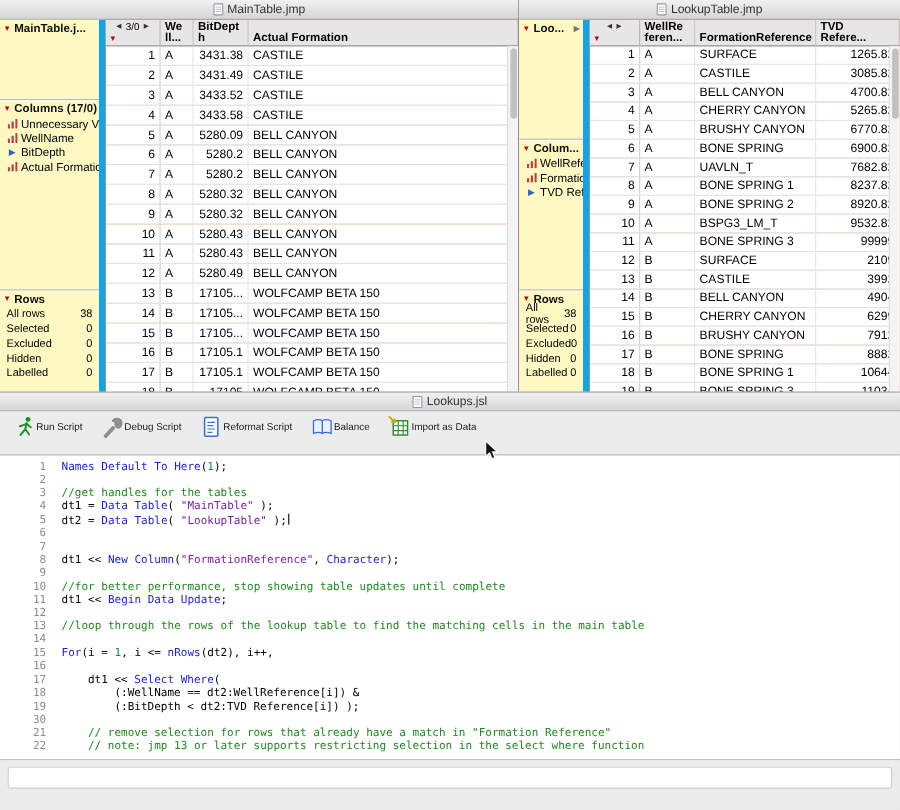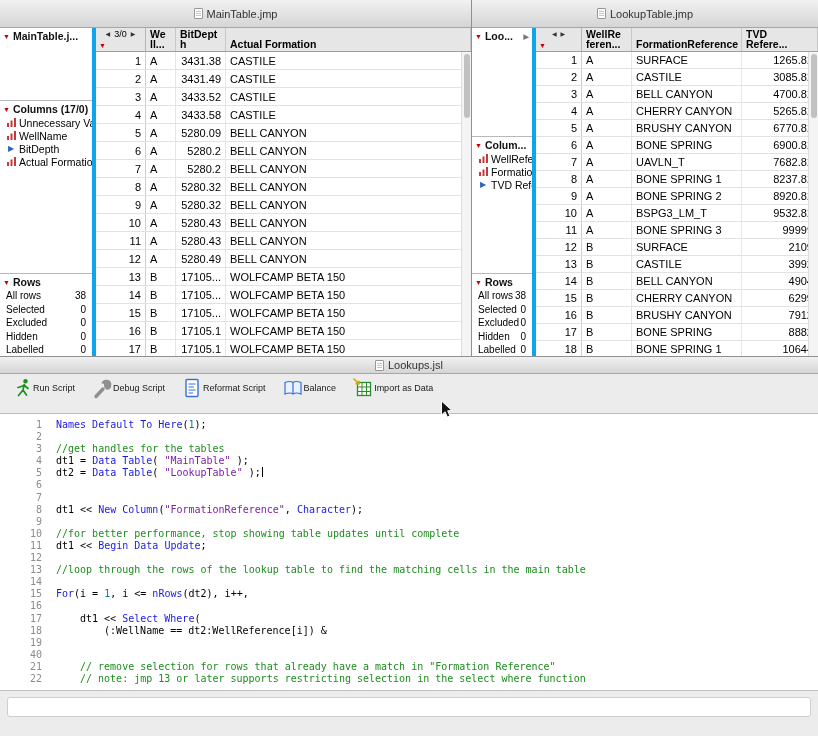--- a/index.html
+++ b/index.html
@@ -3,25 +3,25 @@
 <meta charset="utf-8">
 <style>
 *{margin:0;padding:0;box-sizing:border-box}
 html,body{width:818px;height:736px}
 body{font-family:"Liberation Sans",sans-serif;background:#d8d8d8;position:relative;overflow:hidden;-webkit-font-smoothing:antialiased}
 #screen{position:absolute;inset:0;width:818px;height:736px}
 .window{position:absolute;background:#ececec}
 #main-window{left:0;top:0;width:472px;height:356px;border-right:1px solid #8f8f8f}
 #lookup-window{left:472px;top:0;width:346px;height:356px}
 #script-window{left:0;top:356px;width:818px;height:380px;border-top:1px solid #8f8f8f;display:flex;flex-direction:column}
-.titlebar{height:28px;background:linear-gradient(#f1f1f1,#d5d5d5);border-bottom:1px solid #a6a6a6;display:flex;align-items:center;justify-content:center;gap:4px;font-size:11px;color:#333;flex:0 0 17px}
+.titlebar{height:18px;background:linear-gradient(#f1f1f1,#d5d5d5);border-bottom:1px solid #a6a6a6;display:flex;align-items:center;justify-content:center;gap:4px;font-size:11px;color:#333;flex:0 0 17px}
 .doc-icon{width:9px;height:11px;background:#fff;border:1px solid #979797;border-radius:1px;position:relative;flex:0 0 9px}
 .doc-icon::before{content:"";position:absolute;left:1px;right:1px;top:2px;height:1px;background:#b9c6e2;box-shadow:0 2px 0 #b9c6e2,0 4px 0 #b9c6e2}
 .window-body{display:flex;height:339px}
-.sidebar{background:#ffffff;border-right:4px solid #0ea5e9;display:flex;flex-direction:column;overflow:hidden}
+.sidebar{background:#fef9c3;border-right:6px solid #0ea5e9;display:flex;flex-direction:column;overflow:hidden}
 #main-window .sidebar{width:96px;flex:0 0 96px}
 #lookup-window .sidebar{width:64px;flex:0 0 64px}
 .panel{overflow:hidden;position:relative}
 .panel+.panel{border-top:1px solid #b9b9b9;box-shadow:inset 0 1px 0 #fdfdfd}
 .panel-header{display:flex;align-items:center;gap:3px;padding:2px 3px 1px;font-size:10.5px;font-weight:bold;color:#111;height:15px;white-space:nowrap;overflow:hidden}
 .red-tri{color:#c40000;font-size:7px;line-height:1}
 .gray-arrow{color:#777;font-size:7px;margin-left:auto;line-height:1}
 .side-item{display:flex;align-items:center;gap:3px;height:13px;padding:0 2px 0 6px;font-size:10.5px;white-space:nowrap;overflow:hidden;color:#000}
 .side-item.selected{background:#3a70d6;color:#fff}
 .run-mark{color:#18961b;font-size:7px;line-height:1;flex:0 0 auto}
@@ -645,23 +645,24 @@
           <div class="code-line">
             <span class="lnum">17</span>
             <span class="ltext" style="padding-left: 38px;"><span class="seg-pl">dt1 &lt;&lt; </span><span class="seg-kw">Select Where</span><span class="seg-pl">(</span></span>
           </div>
           <div class="code-line">
             <span class="lnum">18</span>
             <span class="ltext" style="padding-left: 62px;"><span class="seg-pl">(:WellName == dt2:WellReference[i]) &amp;</span></span>
           </div>
           <div class="code-line">
             <span class="lnum">19</span>
-          </div>
-          <div class="code-line">
-            <span class="lnum">40</span>
+            <span class="ltext" style="padding-left: 62px;"><span class="seg-pl">(:BitDepth &lt; dt2:TVD Reference[i]) );</span></span>
+          </div>
+          <div class="code-line">
+            <span class="lnum">30</span>
             <span class="ltext" style="padding-left: 14px;"></span>
           </div>
           <div class="code-line">
             <span class="lnum">21</span>
             <span class="ltext" style="padding-left: 38px;"><span class="seg-com">// remove selection for rows that already have a match in "Formation Reference"</span></span>
           </div>
           <div class="code-line">
             <span class="lnum">22</span>
             <span class="ltext" style="padding-left: 38px;"><span class="seg-com">// note: jmp 13 or later supports restricting selection in the select where function</span></span>
           </div>

